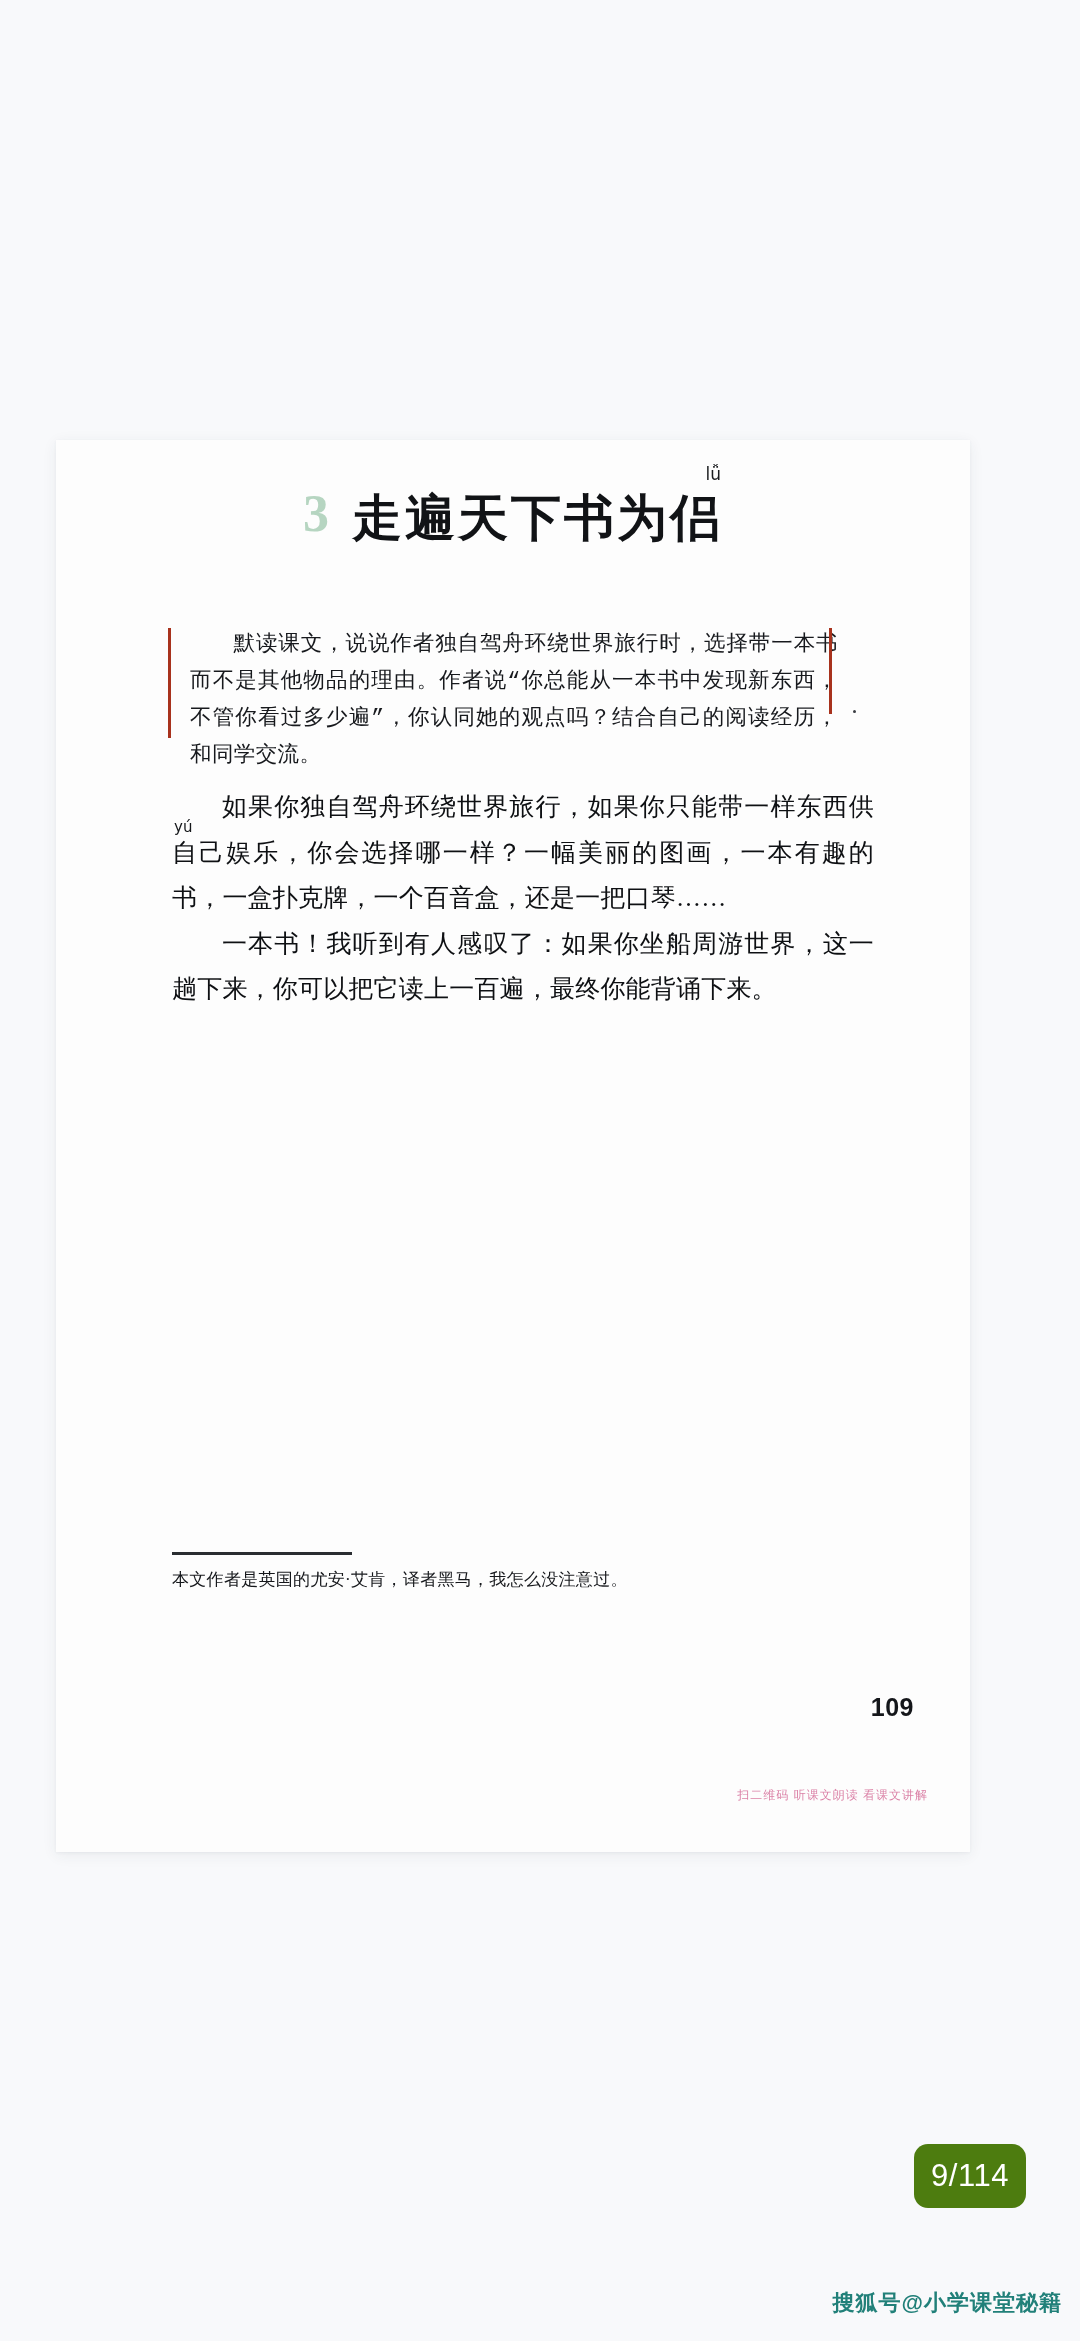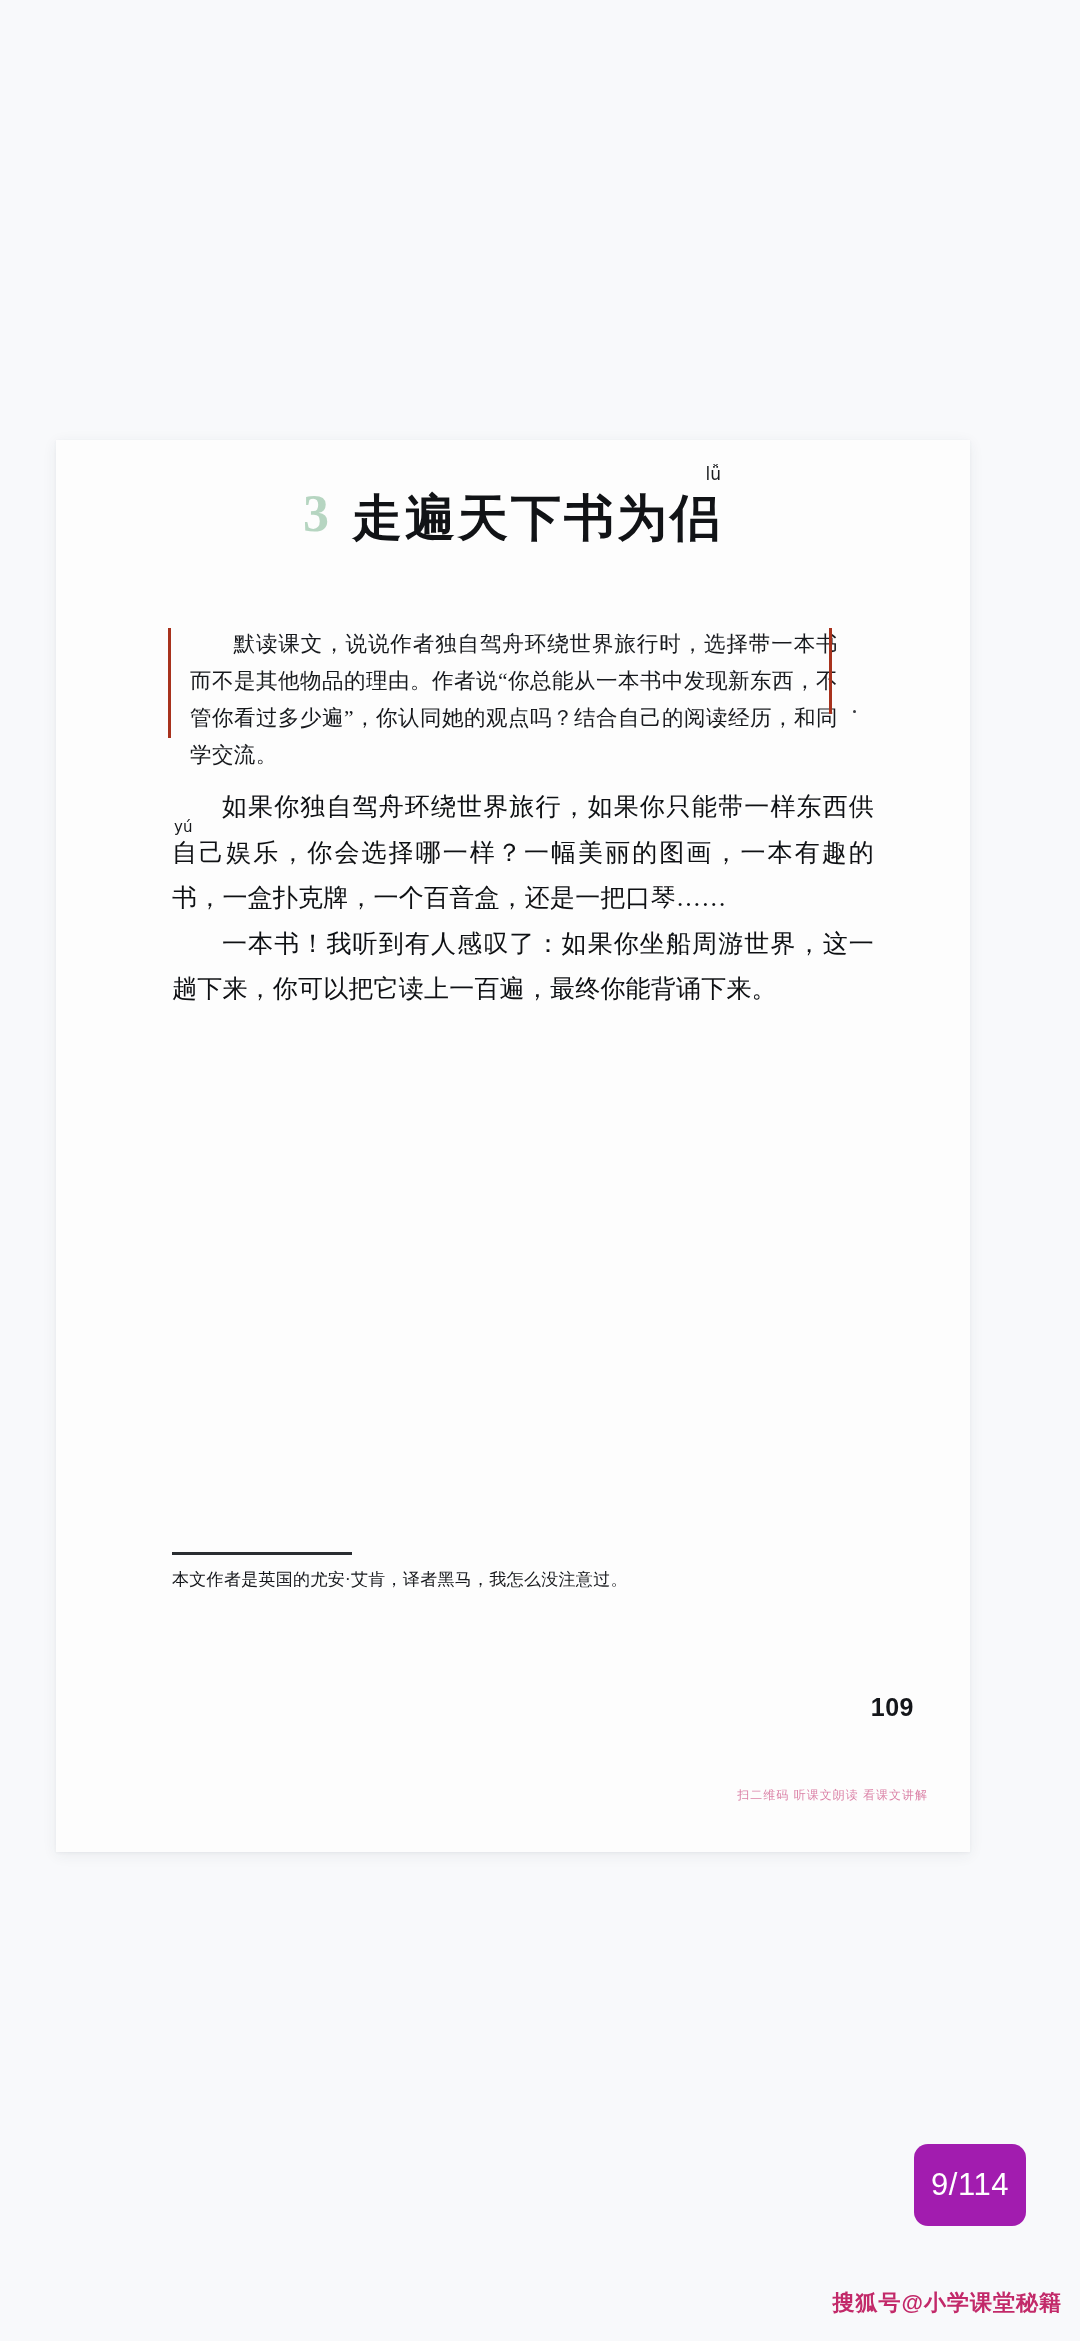--- a/index.html
+++ b/index.html
@@ -92,21 +92,21 @@
     position: absolute;
     right: 2px;
     top: 84px;
     width: 3px; height: 3px;
     background: #3a3d42;
     border-radius: 50%;
   }
   .intro-text {
     margin-left: 22px;
     width: 648px;
-    font-family: Liberation Serif, serif;
+    font-family: Liberation Mono, monospace;
     font-size: 21.5px;
     line-height: 1.72;
     color: #17191d;
     letter-spacing: .4px;
     text-align: justify;
   }
   .intro-text .ind { display: inline-block; width: 2em; }
 
   
   .body-text {
@@ -185,42 +185,42 @@
     white-space: nowrap;
     filter: blur(.5px);
   }
 
   
   .page-badge {
     position: absolute;
     left: 914px;
     top: 2144px;
     width: 112px;
-    height: 82px;
-    background: #a21caf;
+    height: 64px;
+    background: #4d7c0f;
     border-radius: 14px;
     display: flex;
     align-items: center;
     justify-content: center;
     font-family: "Liberation Sans", "DejaVu Sans", sans-serif;
     font-size: 31px;
     font-weight: 400;
     color: #ffffff;
     letter-spacing: .5px;
   }
 
   
   .bottom-watermark {
     position: absolute;
     right: 18px;
     top: 2288px;
     font-family: "Liberation Sans", "DejaVu Sans", sans-serif;
     font-size: 22px;
     font-weight: 700;
-    color: #be185d;
+    color: #0f766e;
     letter-spacing: 1px;
     white-space: nowrap;
     opacity: .92;
   }
 </style>
 </head>
 <body>
 
 <div class="viewport">
 

